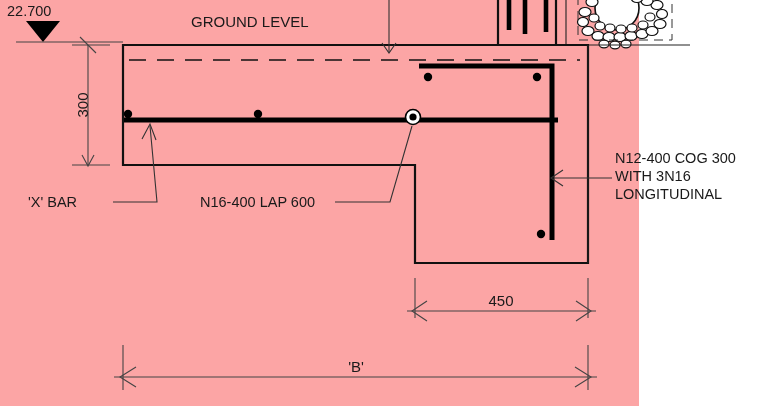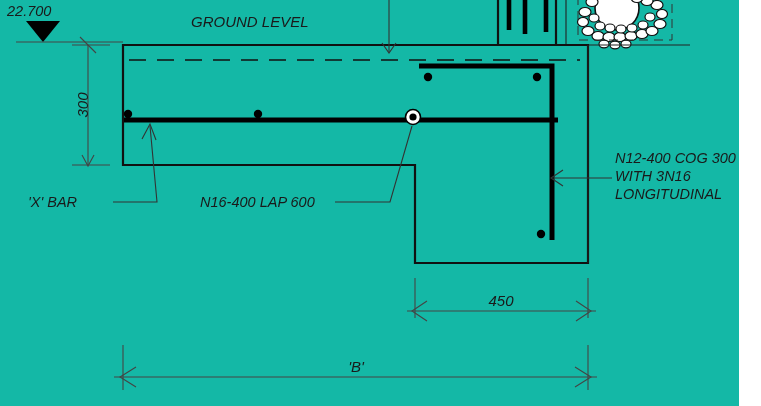--- a/index.html
+++ b/index.html
@@ -10,24 +10,23 @@
   }
   body {
     font-family: "Liberation Sans", sans-serif;
     width: 761px;
     height: 406px;
     overflow: hidden;
     position: relative;
   }
   #drawing-root {
     position: relative;
-    width: 739px;
+    width: 639px;
     height: 406px;
-    background: #14b8a6;
-    font-style: italic;
+    background: #fca5a5;
   }
   svg.cad {
     position: absolute;
     left: 0;
     top: 0;
     width: 761px;
     height: 406px;
     display: block;
   }
   text {

